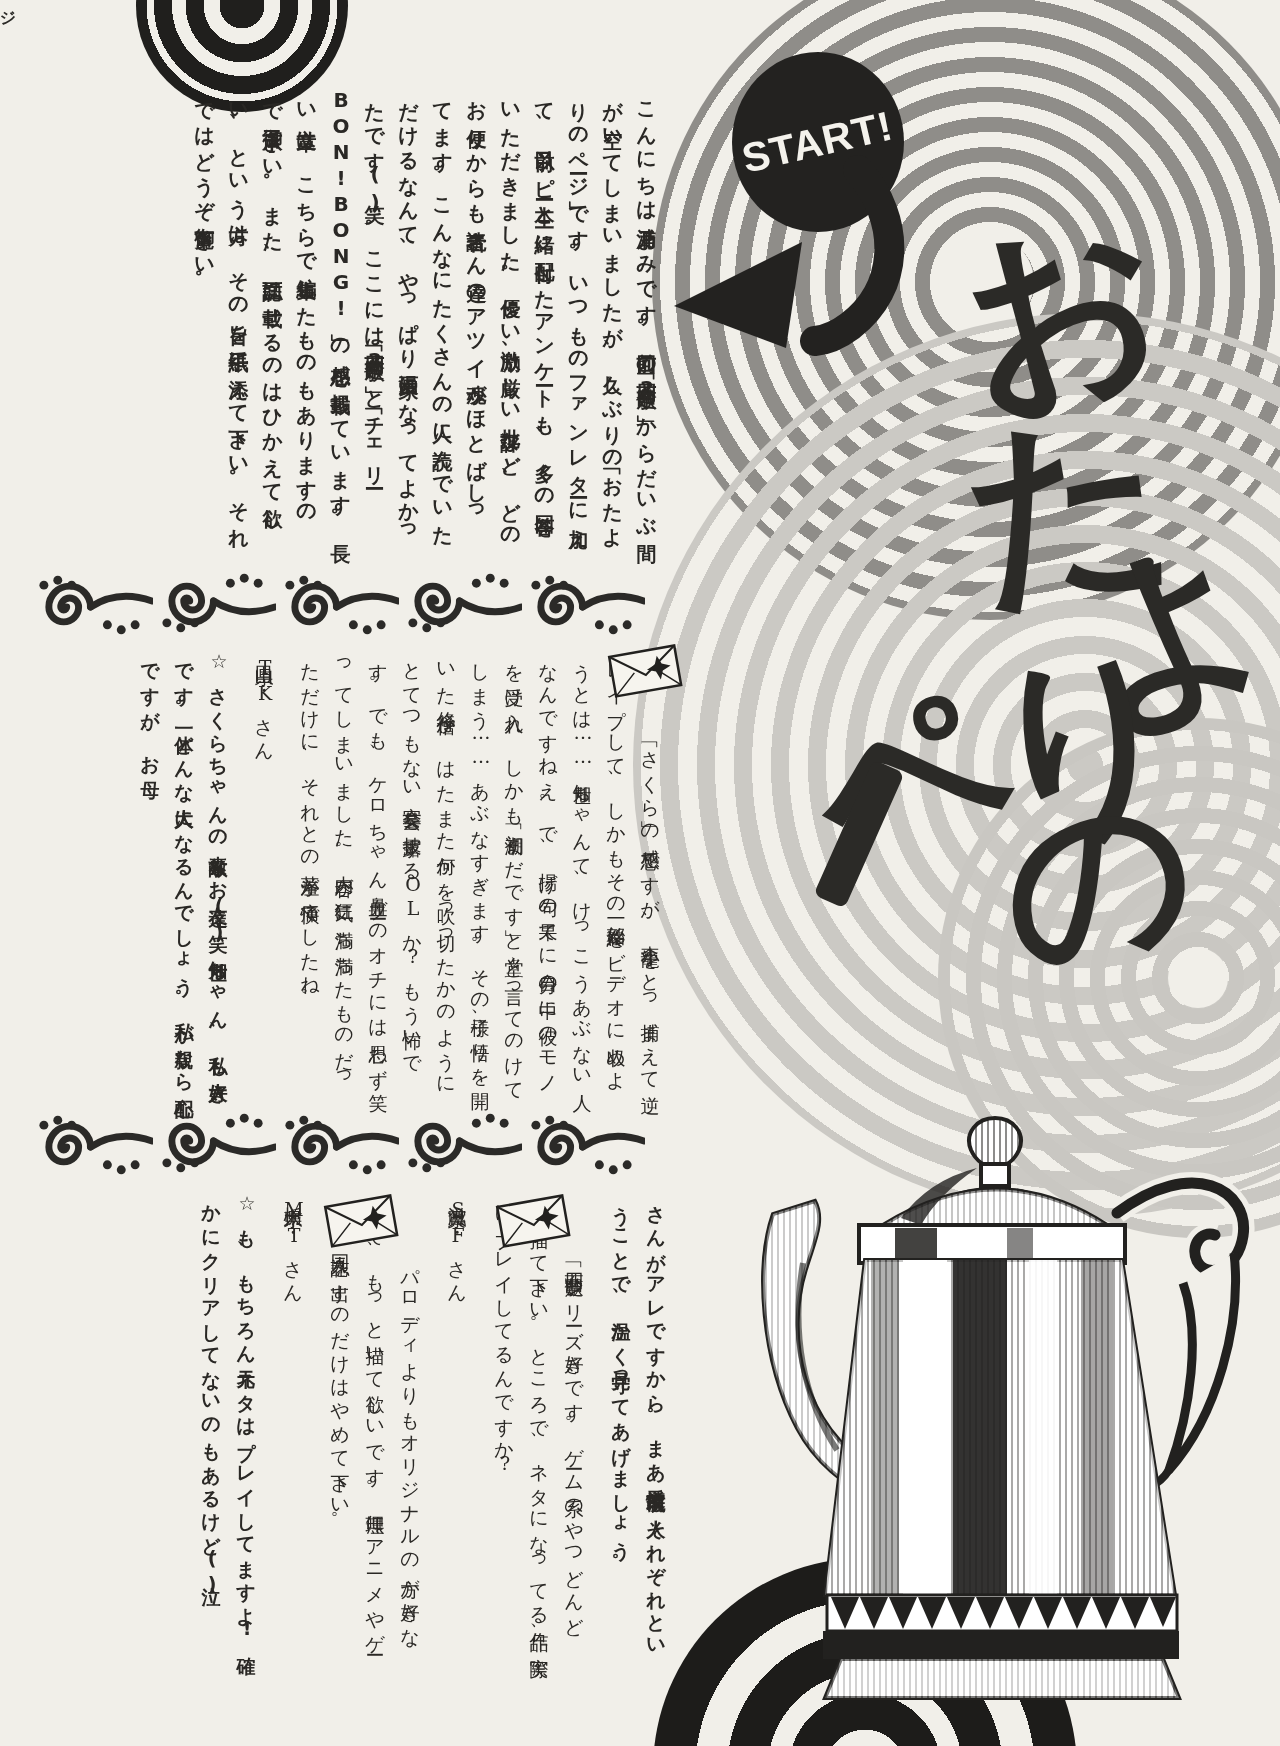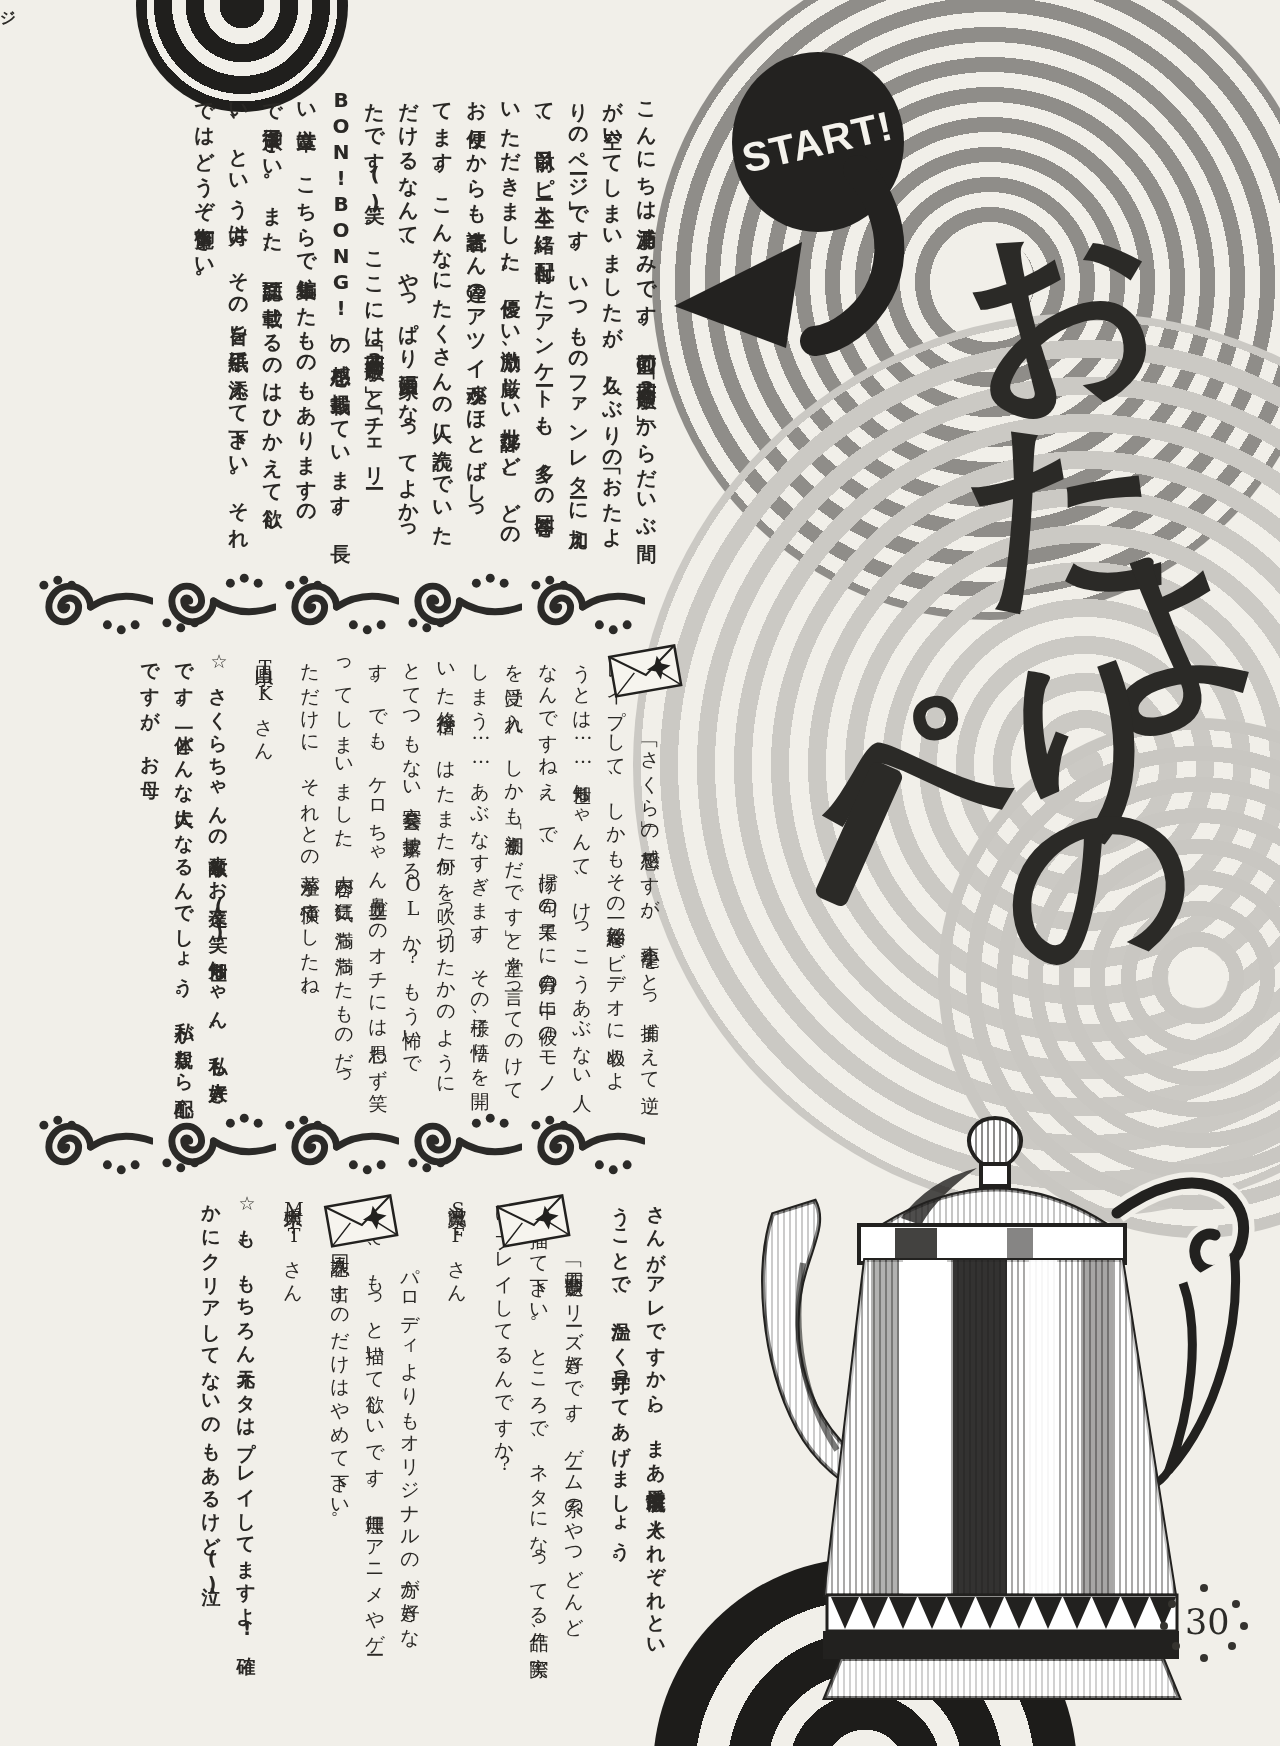--- a/index.html
+++ b/index.html
@@ -341,29 +341,14 @@
       <path d="M318,499 l14,32 l14,-32 z"></path>
         <path d="M347,499 l14,32 l14,-32 z"></path>
       <path d="M376,499 l14,32 l14,-32 z"></path>
         <path d="M405,499 l13,30 l13,-30 z"></path>
     </g>
     <rect x="78" y="533" width="356" height="28" fill="#22211f"></rect>
     <path d="M96,561 L80,600 L434,600 L418,561 Z" fill="#ffffff" stroke="#22211f" stroke-width="4"></path>
     <path d="M96,561 L80,600 L434,600 L418,561 Z" fill="url(#hatch)" opacity="0.4"></path>
   </svg>
 
-  <div id="pageno">
-    <svg width="104" height="92" viewBox="0 0 104 92">
-      <g fill="#35332f">
-        <circle cx="52" cy="10" r="4"></circle>
-          <circle cx="20" cy="26" r="4"></circle>
-          <circle cx="84" cy="26" r="4"></circle>
-        <circle cx="12" cy="48" r="4"></circle>
-          <circle cx="92" cy="48" r="4"></circle>
-          <circle cx="24" cy="68" r="4"></circle>
-        <circle cx="80" cy="68" r="4"></circle>
-          <circle cx="52" cy="80" r="4"></circle>
-      </g>
-    </svg>
-    <span>30</span>
-  </div>
 
 </div>
 
 </body></html>

